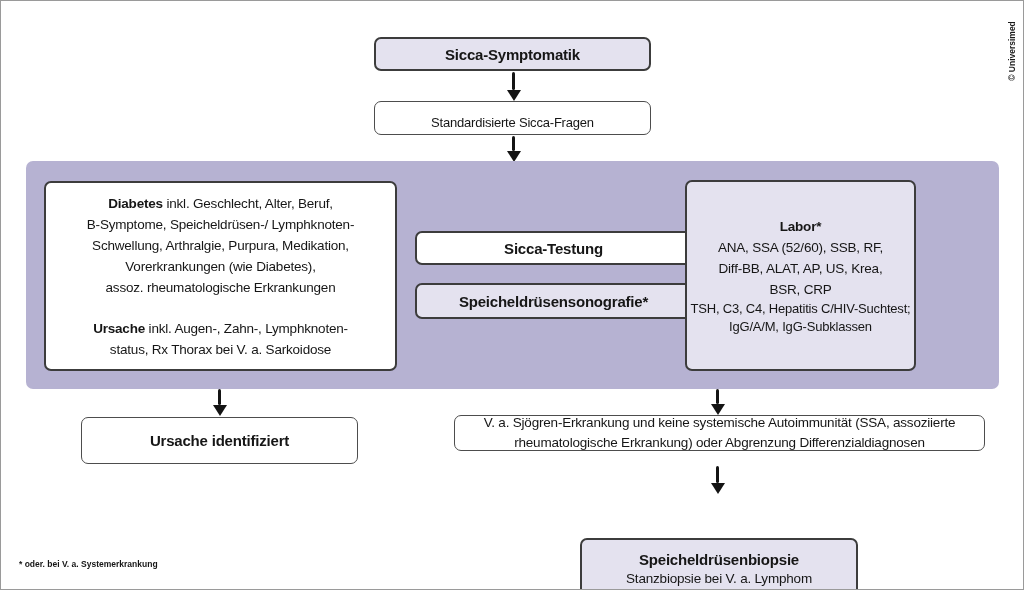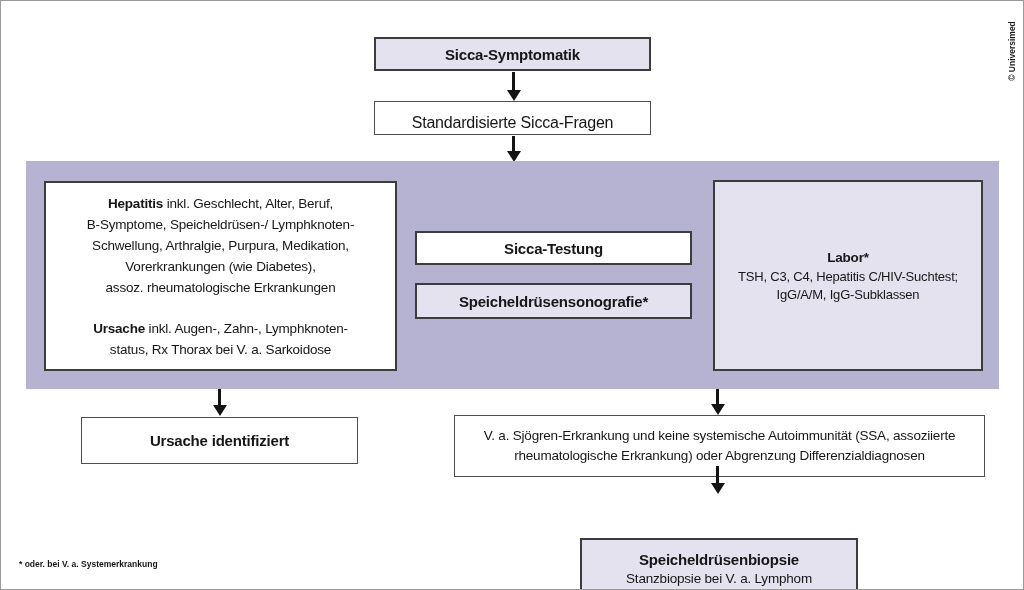--- a/index.html
+++ b/index.html
@@ -2,21 +2,21 @@
 <html><head>
 <meta charset="utf-8">
 <style>
   html,body{margin:0;padding:0;}
   body{
     width:1024px;height:590px;position:relative;background:#fff;
     font-family:"Liberation Sans","DejaVu Sans",sans-serif;
     color:#161616;overflow:hidden;box-sizing:border-box;
     border:1px solid #9a9a9a;
   }
-  .abs{position:absolute;box-sizing:border-box;}
+  .abs{position:absolute;box-sizing:border-box;border-radius:7px;}
   .box{
     display:flex;flex-direction:column;align-items:center;justify-content:center;
     text-align:center;background:#fff;border:1px solid #4d4d4d;
   }
   .box.dark-border{border:2px solid #3c3c3c;}
   .box.lav{background:#e4e2ef;}
   .title{font-weight:bold;font-size:15px;letter-spacing:-0.2px;}
   .body-text{font-size:13.5px;line-height:21px;letter-spacing:-0.2px;}
   .pre{white-space:pre-line;}
   .band{background:#b6b2d2;}
@@ -42,61 +42,64 @@
 </head>
 <body>
 
 <div class="abs box lav dark-border" style="left:373px;top:36px;width:277px;height:34px;">
   <span class="title">Sicca-Symptomatik</span>
 </div>
 
 <div class="abs arrow" style="left:511px;top:71px;height:18px;"></div>
 
 <div class="abs box" style="left:373px;top:100px;width:277px;height:34px;">
-  <span class="body-text" style="font-size:16px;margin-top:8px;">Standardisierte Sicca-Fragen</span>
+  <span class="body-text" style="font-size:13px;margin-top:8px;">Standardisierte Sicca-Fragen</span>
 </div>
 
 <div class="abs arrow" style="left:511px;top:135px;height:15px;"></div>
 
 <div class="abs band" style="left:25px;top:160px;width:973px;height:228px;"></div>
 
 <div class="abs box dark-border" style="left:43px;top:180px;width:353px;height:190px;justify-content:flex-start;padding-top:10px;">
-  <p class="body-text pre"><b>Hepatitis</b><span> inkl. Geschlecht, Alter, Beruf,
+  <p class="body-text pre"><b>Diabetes</b><span> inkl. Geschlecht, Alter, Beruf,
 B-Symptome, Speicheldrüsen-/ Lymphknoten-
 Schwellung, Arthralgie, Purpura, Medikation,
 Vorerkrankungen (wie Diabetes),
 assoz. rheumatologische Erkrankungen</span></p>
   <div class="gap"></div>
   <p class="body-text pre"><b>Ursache</b><span> inkl. Augen-, Zahn-, Lymphknoten-
 status, Rx Thorax bei V. a. Sarkoidose</span></p>
 </div>
 
 <div class="abs box dark-border" style="left:414px;top:230px;width:277px;height:34px;">
   <span class="title">Sicca-Testung</span>
 </div>
 
 <div class="abs box lav dark-border" style="left:414px;top:282px;width:277px;height:36px;">
   <span class="title">Speicheldrüsensonografie*</span>
 </div>
 
-<div class="abs box lav dark-border" style="left:712px;top:179px;width:270px;height:191px;">
+<div class="abs box lav dark-border" style="left:684px;top:179px;width:231px;height:191px;">
   <p class="body-text" style="font-weight:bold;">Labor*</p>
+  <p class="body-text pre">ANA, SSA (52/60), SSB, RF,
+Diff-BB, ALAT, AP, US, Krea,
+BSR, CRP</p>
   <p class="labor-small pre">TSH, C3, C4, Hepatitis C/HIV-Suchtest;
 IgG/A/M, IgG-Subklassen</p>
 </div>
 
 <div class="abs arrow" style="left:217px;top:388px;height:16px;"></div>
 
 <div class="abs box" style="left:80px;top:416px;width:277px;height:47px;">
   <span class="title">Ursache identifiziert</span>
 </div>
 
 <div class="abs arrow" style="left:715px;top:388px;height:15px;"></div>
 
-<div class="abs box" style="left:453px;top:414px;width:531px;height:62px;padding:0 18px;">
+<div class="abs box" style="left:453px;top:414px;width:531px;height:36px;padding:0 18px;">
   <span class="body-text" style="line-height:20px;">V. a. Sjögren-Erkrankung und keine systemische Autoimmunität (SSA, assoziierte rheumatologische Erkrankung) oder Abgrenzung Differenzialdiagnosen</span>
 </div>
 
 <div class="abs arrow" style="left:715px;top:465px;height:17px;"></div>
 
 <div class="abs box lav dark-border" style="left:579px;top:493px;width:278px;height:84px;margin-top:44px;">
   <span class="title">Speicheldrüsenbiopsie</span>
   <span class="body-text pre">Stanzbiopsie bei V. a. Lymphom
 erwägen</span>
 </div>

